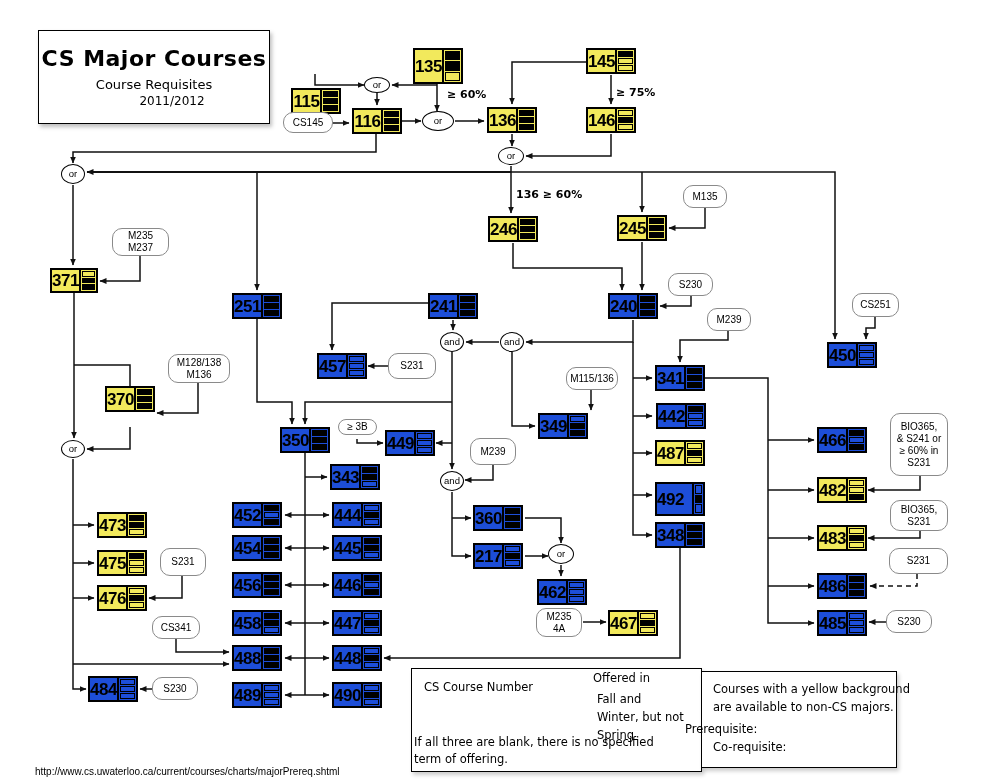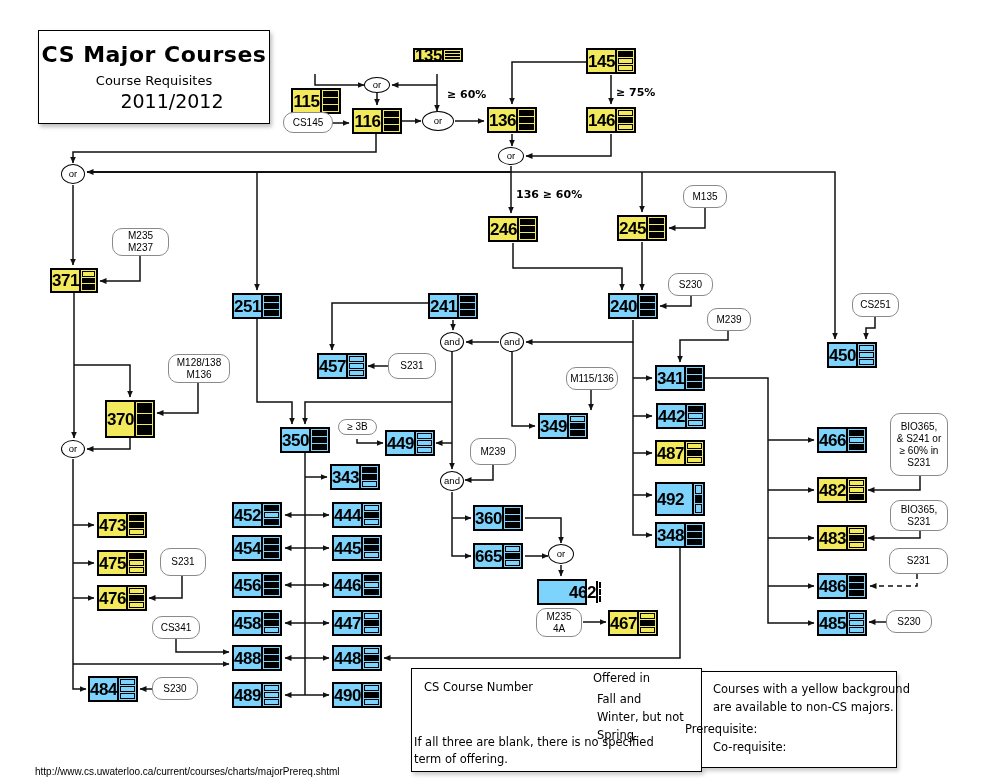--- a/index.html
+++ b/index.html
@@ -1,40 +1,40 @@
 <!DOCTYPE html>
 <html><head>
 <meta charset="utf-8">
 <style>
   html,body{margin:0;padding:0;background:#fff;}
   #canvas{position:relative;width:993px;height:780px;background:#fff;overflow:hidden;
           font-family:"Liberation Sans",sans-serif;color:#000;}
   #wires{position:absolute;left:0;top:0;z-index:1;}
   .node{position:absolute;z-index:2;box-sizing:border-box;}
-  .course{display:flex;border:2px solid #000;background:#7dd3fc;}
+  .course{display:flex;border:2px solid #000;background:#1d4ed8;}
   .course.yellow{background:#f2e95c;}
   .course .num{flex:1;display:flex;align-items:center;justify-content:center;
                font-size:17px;font-weight:700;letter-spacing:-0.5px;line-height:1;}
   .course .cells{width:15px;border-left:2px solid #000;display:grid;
                  grid-template-rows:1fr 1fr 1fr;gap:1px;padding:1px;}
   .course .cell{border:1px solid #000;background:transparent;}
   .course .cell.filled{background:#000;border-color:#000;}
   .rlabel{border:1.2px solid #8a8a8a;border-radius:10px;background:#fff;
           display:flex;flex-direction:column;align-items:center;justify-content:center;
           font-size:10px;line-height:1.2;text-align:center;}
   .gate{border:1.4px solid #000;border-radius:50%;background:#fff;
         display:flex;align-items:center;justify-content:center;font-size:9.5px;line-height:1;}
   .anno{font-family:"DejaVu Sans",sans-serif;font-size:11px;font-weight:700;white-space:nowrap;}
   .titlebox{position:absolute;left:38px;top:30px;width:230px;height:92px;z-index:2;
             border:1.6px solid #000;background:#fff;box-shadow:2px 3px 4px rgba(0,0,0,0.25);
             display:flex;flex-direction:column;align-items:center;justify-content:center;
             font-family:"DejaVu Sans",sans-serif;}
   .titlebox .t1{font-size:22px;font-weight:700;letter-spacing:0.5px;}
   .titlebox .t2{font-size:13px;margin-top:6px;}
-  .titlebox .t3{font-size:19px;margin-top:2px;margin-left:36px;}
+  .titlebox .t3{font-size:12px;margin-top:2px;margin-left:36px;}
   .legendbox{position:absolute;border:1.6px solid #000;background:#fff;z-index:2;
              box-shadow:2px 3px 4px rgba(0,0,0,0.2);}
   #legend-left{left:411px;top:668px;width:289px;height:102px;}
   #legend-right{left:701px;top:671px;width:194px;height:95px;}
   .ltext{position:absolute;z-index:3;font-family:"DejaVu Sans",sans-serif;font-size:11.5px;white-space:nowrap;}
   #url-line{position:absolute;left:35px;top:766px;font-size:10px;z-index:2;}
 </style>
 </head>
 <body>
 
@@ -149,21 +149,21 @@
 
   <div id="node-layer">
       <div class="node course yellow" style="left: 291px; top: 48px; width: 50px; height: 26px; margin-top: 40px;">
         <div class="num">115</div>
         <div class="cells">
           <div class="cell filled"></div>
           <div class="cell filled"></div>
           <div class="cell filled"></div>
         </div>
       </div>
-      <div class="node course yellow" style="left: 413px; top: 48px; width: 50px; height: 14px;">
+      <div class="node course yellow" style="left: 413px; top: 48px; width: 50px; height: 36px;">
         <div class="num">135</div>
         <div class="cells">
           <div class="cell filled"></div>
           <div class="cell filled"></div>
           <div class="cell"></div>
         </div>
       </div>
       <div class="node course yellow" style="left: 586px; top: 48px; width: 50px; height: 26px;">
         <div class="num">145</div>
         <div class="cells">
@@ -261,21 +261,21 @@
         </div>
       </div>
       <div class="node course" style="left: 655px; top: 365px; width: 50px; height: 26px;">
         <div class="num">341</div>
         <div class="cells">
           <div class="cell filled"></div>
           <div class="cell filled"></div>
           <div class="cell filled"></div>
         </div>
       </div>
-      <div class="node course yellow" style="left: 105px; top: 400px; width: 50px; height: 38px;">
+      <div class="node course yellow" style="left: 105px; top: 386px; width: 50px; height: 26px;">
         <div class="num">370</div>
         <div class="cells">
           <div class="cell filled"></div>
           <div class="cell filled"></div>
           <div class="cell filled"></div>
         </div>
       </div>
       <div class="node course" style="left: 280px; top: 427px; width: 50px; height: 26px;">
         <div class="num">350</div>
         <div class="cells">
@@ -414,21 +414,21 @@
       </div>
       <div class="node course" style="left: 332px; top: 535px; width: 50px; height: 26px;">
         <div class="num">445</div>
         <div class="cells">
           <div class="cell filled"></div>
           <div class="cell filled"></div>
           <div class="cell"></div>
         </div>
       </div>
       <div class="node course" style="left: 473px; top: 543px; width: 50px; height: 26px;">
-        <div class="num">665</div>
+        <div class="num">217</div>
         <div class="cells">
           <div class="cell"></div>
           <div class="cell filled"></div>
           <div class="cell"></div>
         </div>
       </div>
       <div class="node course" style="left: 817px; top: 573px; width: 50px; height: 26px;">
         <div class="num">486</div>
         <div class="cells">
           <div class="cell filled"></div>
@@ -453,21 +453,21 @@
         </div>
       </div>
       <div class="node course" style="left: 332px; top: 572px; width: 50px; height: 26px;">
         <div class="num">446</div>
         <div class="cells">
           <div class="cell filled"></div>
           <div class="cell"></div>
           <div class="cell filled"></div>
         </div>
       </div>
-      <div class="node course" style="left: 537px; top: 579px; width: 50px; height: 26px; padding-left: 30px;">
+      <div class="node course" style="left: 537px; top: 579px; width: 50px; height: 26px;">
         <div class="num">462</div>
         <div class="cells">
           <div class="cell"></div>
           <div class="cell"></div>
           <div class="cell"></div>
         </div>
       </div>
       <div class="node course" style="left: 817px; top: 610px; width: 50px; height: 26px;">
         <div class="num">485</div>
         <div class="cells">

